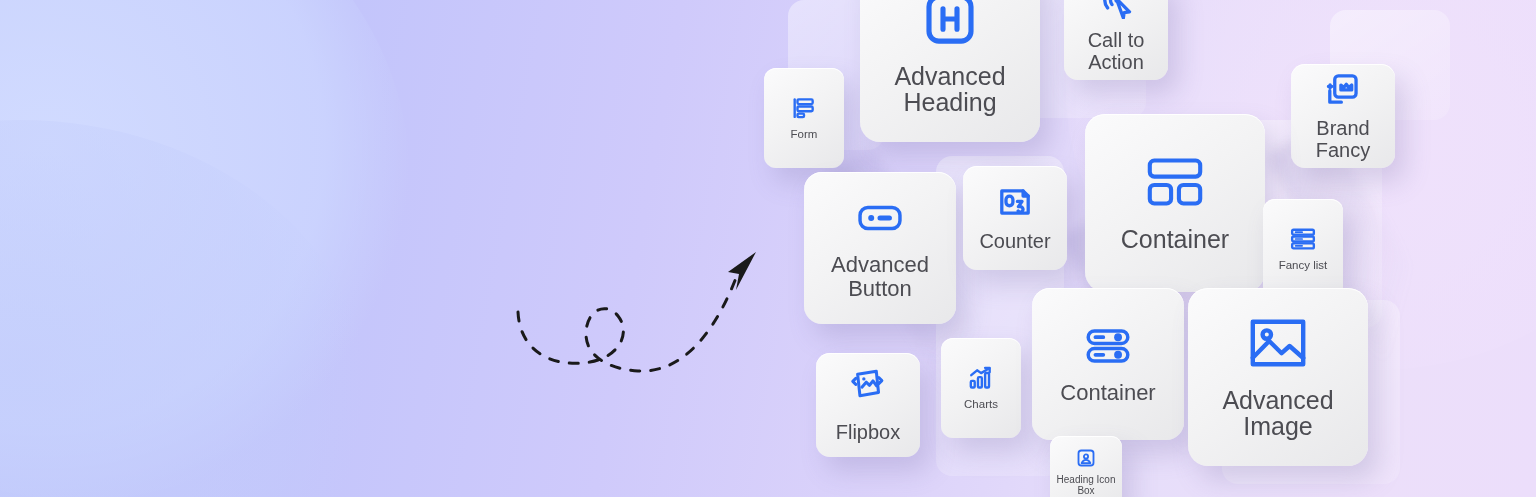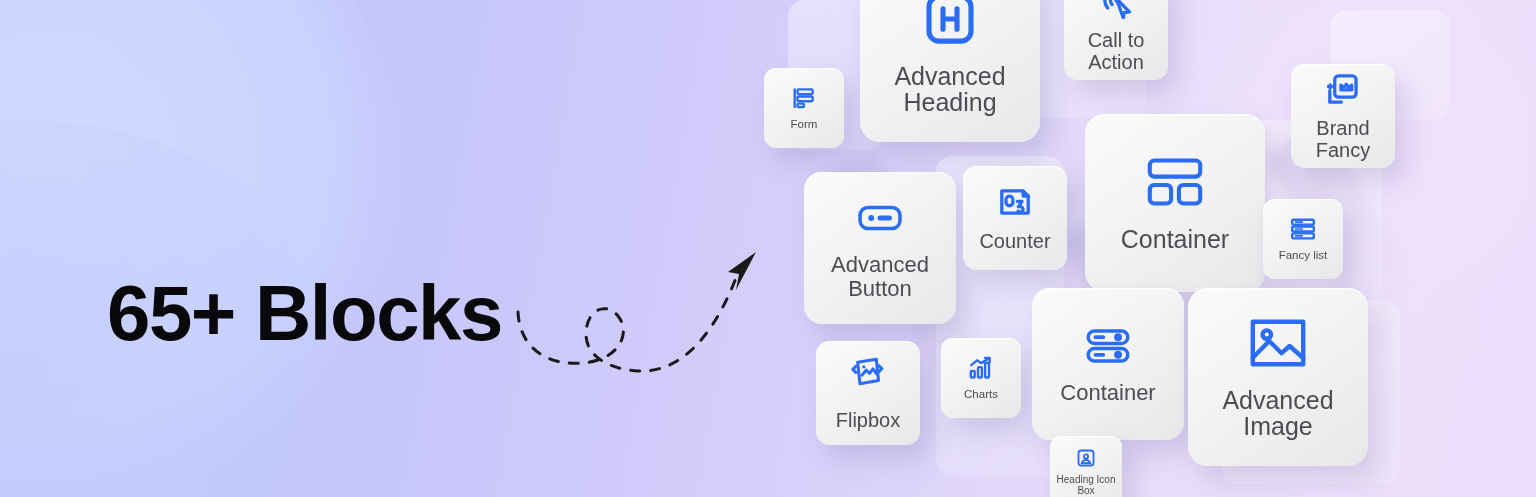--- a/index.html
+++ b/index.html
@@ -54,21 +54,21 @@
   }
   .card .ico{display:flex;align-items:center;justify-content:center;}
   .card .lbl{white-space:pre-line;}
 
   .card.sz-xl{width:180px;height:178px;border-radius:20px;}
   .card.sz-xl .lbl{font-size:25px;line-height:1.06;margin-top:16px;}
   .card.sz-lg{width:152px;height:152px;border-radius:18px;}
   .card.sz-lg .lbl{font-size:22px;line-height:1.08;margin-top:13px;}
   .card.sz-md{width:104px;height:104px;border-radius:14px;}
   .card.sz-md .lbl{font-size:20px;line-height:1.1;margin-top:10px;}
-  .card.sz-sm{width:80px;height:80px;border-radius:12px;}
+  .card.sz-sm{width:80px;height:100px;border-radius:12px;}
   .card.sz-sm .lbl{font-size:11.5px;line-height:1.12;margin-top:7px;}
   .card.sz-xs{width:72px;height:72px;border-radius:11px;}
   .card.sz-xs .lbl{font-size:10px;line-height:1.15;margin-top:6px;}
 
   svg{display:block;}
 </style>
 </head>
 <body>
 
 <div id="stage">
@@ -83,21 +83,20 @@
       <div class="ghost" style="left: 1222px; top: 300px; width: 178px; height: 184px;"></div>
       <div class="ghost" style="left: 996px; top: 0px; width: 150px; height: 118px;"></div>
       <div class="ghost" style="left: 788px; top: 0px; width: 96px; height: 150px;"></div>
       <div class="ghost" style="left: 1330px; top: 10px; width: 120px; height: 110px;"></div>
     </div>
 
   <div class="streak" style="left:900px;top:140px;width:60px;height:330px;transform:rotate(-30deg);"></div>
   <div class="streak" style="left:1130px;top:200px;width:70px;height:300px;transform:rotate(-30deg);"></div>
   <div class="streak" style="left:1330px;top:120px;width:70px;height:280px;transform:rotate(-30deg);"></div>
 
-  <h1 id="headline">65+ Blocks</h1>
 
   <svg id="arrow" viewBox="0 0 290 170" fill="none">
     <path d="M20 76 C22 118, 58 132, 92 126 C122 121, 133 96, 120 80 C108 65, 88 74, 88 98 C88 120, 110 133, 140 135 C178 137, 212 108, 238 42" stroke="#1a1a1a" stroke-width="3" stroke-linecap="round" stroke-dasharray="9 11" fill="none"></path>
     <path d="M258 16 L230 36 L241 38 L238 54 Z" fill="#1a1a1a"></path>
   </svg>
 
   <div id="cards">
       <div class="card sz-sm" style="left: 764px; top: 68px;">
         <div class="ico">
           <svg width="26" height="26" viewBox="0 0 24 24">
@@ -177,21 +176,21 @@
         <div class="ico">
           <svg width="26" height="26" viewBox="0 0 24 20">
         <rect x="2" y="1.4" width="20" height="4.6" rx="1.3" stroke="#2a6df4" fill="none" stroke-width="2.2" stroke-linecap="round" stroke-linejoin="round"></rect>
         <rect x="2" y="7.7" width="20" height="4.6" rx="1.3" stroke="#2a6df4" fill="none" stroke-width="2.2" stroke-linecap="round" stroke-linejoin="round"></rect>
         <rect x="2" y="14" width="20" height="4.6" rx="1.3" stroke="#2a6df4" fill="none" stroke-width="2.2" stroke-linecap="round" stroke-linejoin="round"></rect>
         <path d="M5.2 3.7h6M5.2 10h6M5.2 16.3h6" stroke="#2a6df4" stroke-width="1.6" stroke-linecap="round"></path>
           </svg>
         </div>
         <div class="lbl">Fancy list</div>
       </div>
-      <div class="card sz-md" style="left: 816px; top: 341px; gap: 8px;">
+      <div class="card sz-md" style="left: 816px; top: 353px; gap: 8px;">
         <div class="ico">
           <svg width="36" height="36" viewBox="0 0 26 26">
         <path d="M5.5 5.2 19 3.1l1.6 15.3-13.4 2.4z" stroke="#2a6df4" fill="none" stroke-width="2.2" stroke-linecap="round" stroke-linejoin="round"></path>
         <path d="M8.6 14.6l3.1-3.6 2.4 2.2 2.5-3.2 2.6 3.6" stroke="#2a6df4" fill="none" stroke-width="2.2" stroke-linecap="round" stroke-linejoin="round"></path>
         <circle cx="10" cy="8.6" r="1.2" fill="#2a6df4"></circle>
         <path d="M4.2 8.2 2 10.4l2.2 2.2M20.8 7.6 23 9.8l-2.2 2.2" stroke="#2a6df4" fill="none" stroke-width="2.2" stroke-linecap="round" stroke-linejoin="round"></path>
           </svg>
         </div>
         <div class="lbl">Flipbox</div>
       </div>

